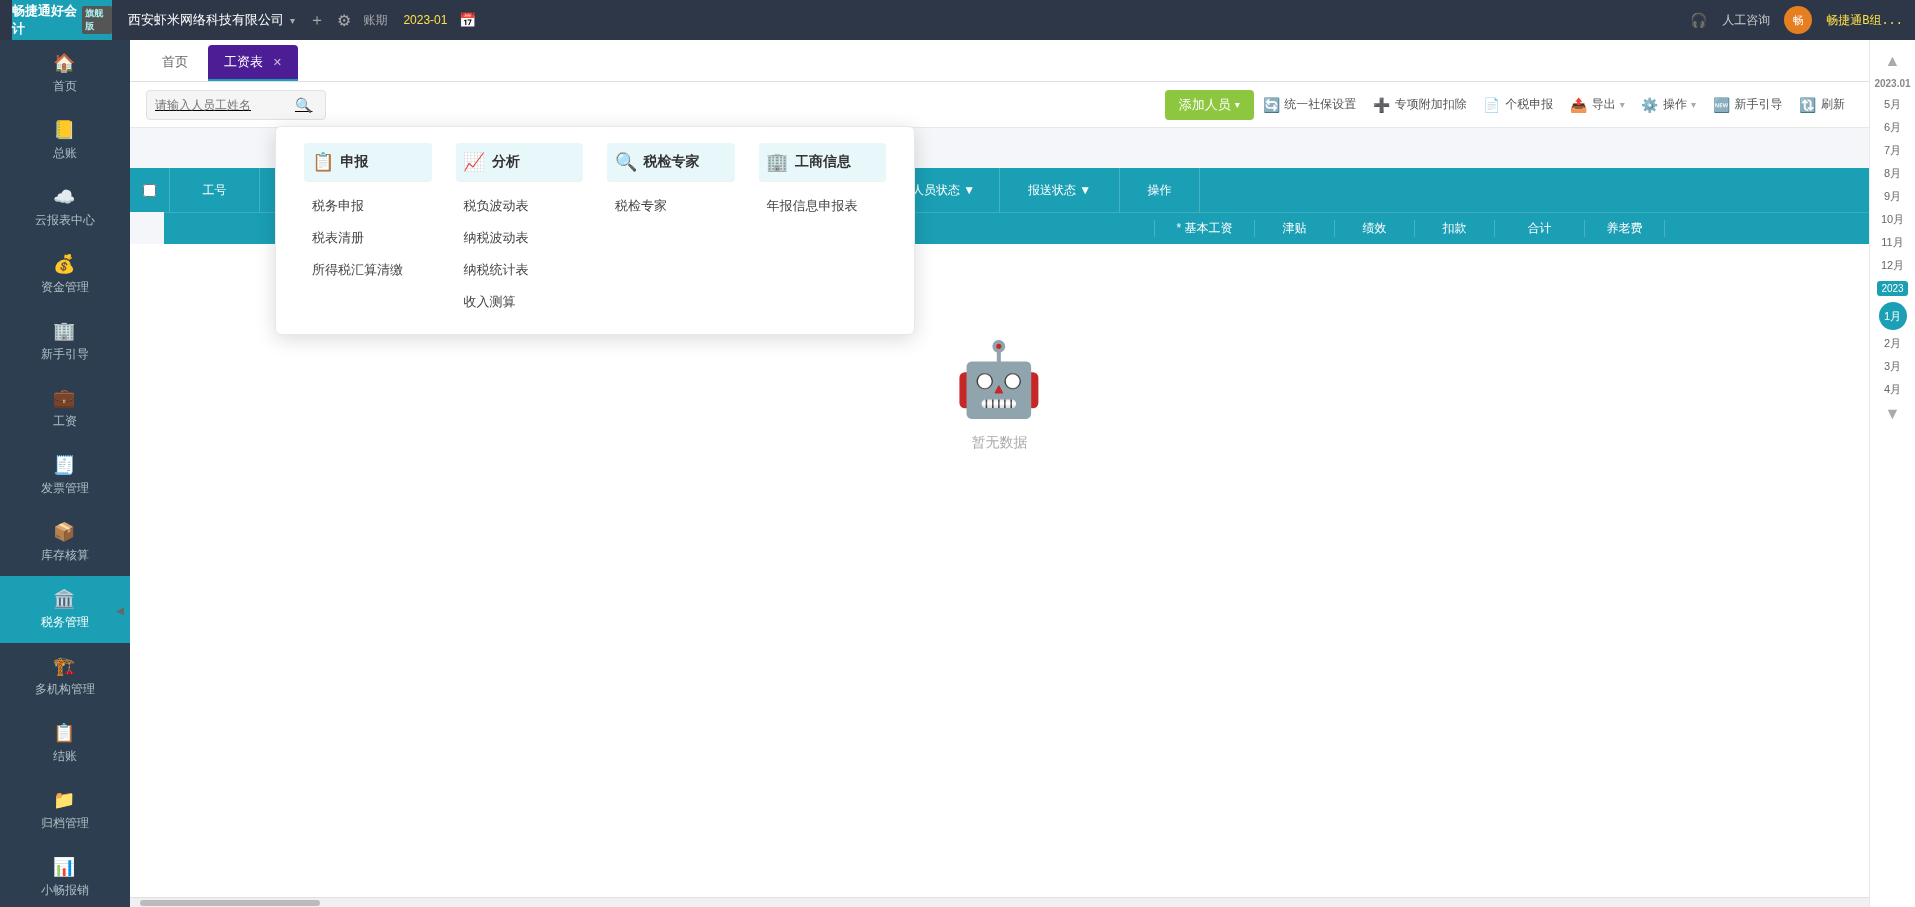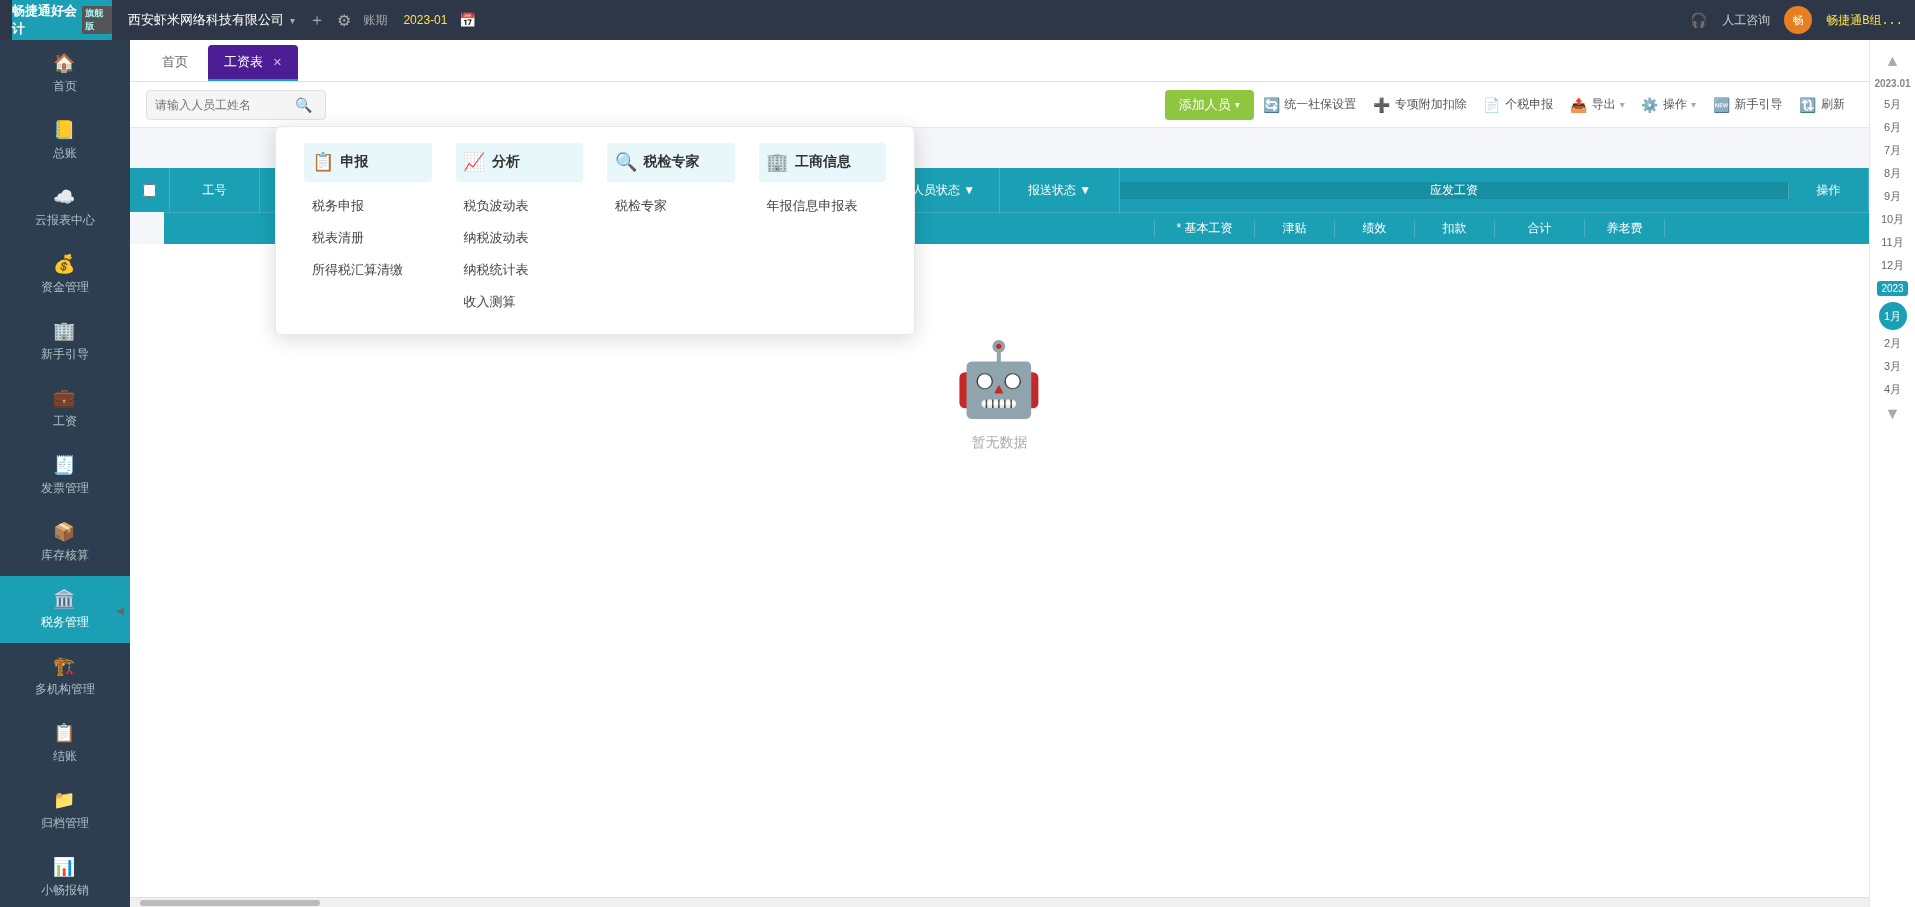--- a/index.html
+++ b/index.html
@@ -32,21 +32,21 @@
     .content-area { flex: 1; display: flex; flex-direction: column; overflow: hidden; background: #f5f6fa; }
 
     
     .tab-bar { height: 42px; background: #fff; display: flex; align-items: flex-end; padding: 0 16px; border-bottom: 1px solid #e0e0e0; flex-shrink: 0; gap: 4px; }
     .tab { padding: 8px 16px; font-size: 13px; cursor: pointer; color: #666; border-bottom: 2px solid transparent; }
     .tab.active { background: #4c1d95; color: #fff; border-radius: 4px 4px 0 0; border-bottom: 2px solid #1a9fb5; }
     .tab-close { margin-left: 6px; color: rgba(255,255,255,0.7); font-size: 11px; }
 
     
     .toolbar { height: 46px; background: #fff; display: flex; align-items: center; padding: 0 16px; gap: 10px; border-bottom: 1px solid #e8e8e8; flex-shrink: 0; }
-    .search-input-wrap { display: flex; align-items: center; background: #f5f5f5; border: 1px solid #e0e0e0; border-radius: 4px; padding: 0 8px; height: 30px; width: 180px; }
+    .search-input-wrap { display: flex; align-items: center; background: #f5f5f5; border: 1px solid #e0e0e0; border-radius: 4px; padding: 0 8px; height: 30px; width: 180px; text-decoration: underline; }
     .search-input-wrap input { background: transparent; border: none; outline: none; font-size: 12px; color: #999; width: 140px; }
     .search-icon { color: #aaa; font-size: 14px; }
     .toolbar-right { margin-left: auto; display: flex; align-items: center; gap: 1px; }
     .btn-add { background: #8dc63f; color: #fff; border: none; border-radius: 4px; padding: 6px 14px; font-size: 13px; cursor: pointer; display: flex; align-items: center; gap: 4px; }
     .btn-add .chevron { font-size: 10px; }
     .toolbar-btn { display: flex; align-items: center; gap: 4px; font-size: 12px; color: #555; cursor: pointer; padding: 4px 8px; border-radius: 3px; }
     .toolbar-btn .icon { font-size: 14px; color: #1a9fb5; }
 
     
     .table-header { background: #1a9fb5; display: flex; align-items: center; height: 44px; flex-shrink: 0; color: #fff; font-size: 12px; margin-top: 40px; }
@@ -258,23 +258,20 @@
           </div>
         <div class="th th-region">
             <span>国籍（地区）</span>
           </div>
         <div class="th th-status">
             <span>* 人员状态 ▼</span>
           </div>
         <div class="th th-report-status">
             <span>报送状态 ▼</span>
           </div>
-        <div class="th-yf-wages" style="background:rgba(0,0,0,0.1);">
-          <span>应发工资</span>
-        </div>
         <div class="th th-op">
             <span>操作</span>
           </div>
       </div>
 
       <div style="background:#1a9fb5;display:flex;align-items:center;height:32px;color:#fff;font-size:12px;flex-shrink:0;border-top:1px solid rgba(255,255,255,0.15);margin-left:34px;">
         <div style="width:40px;flex-shrink:0;"></div>
         <div style="width:90px;flex-shrink:0;"></div>
         <div style="width:100px;flex-shrink:0;"></div>
         <div style="width:120px;flex-shrink:0;"></div>

